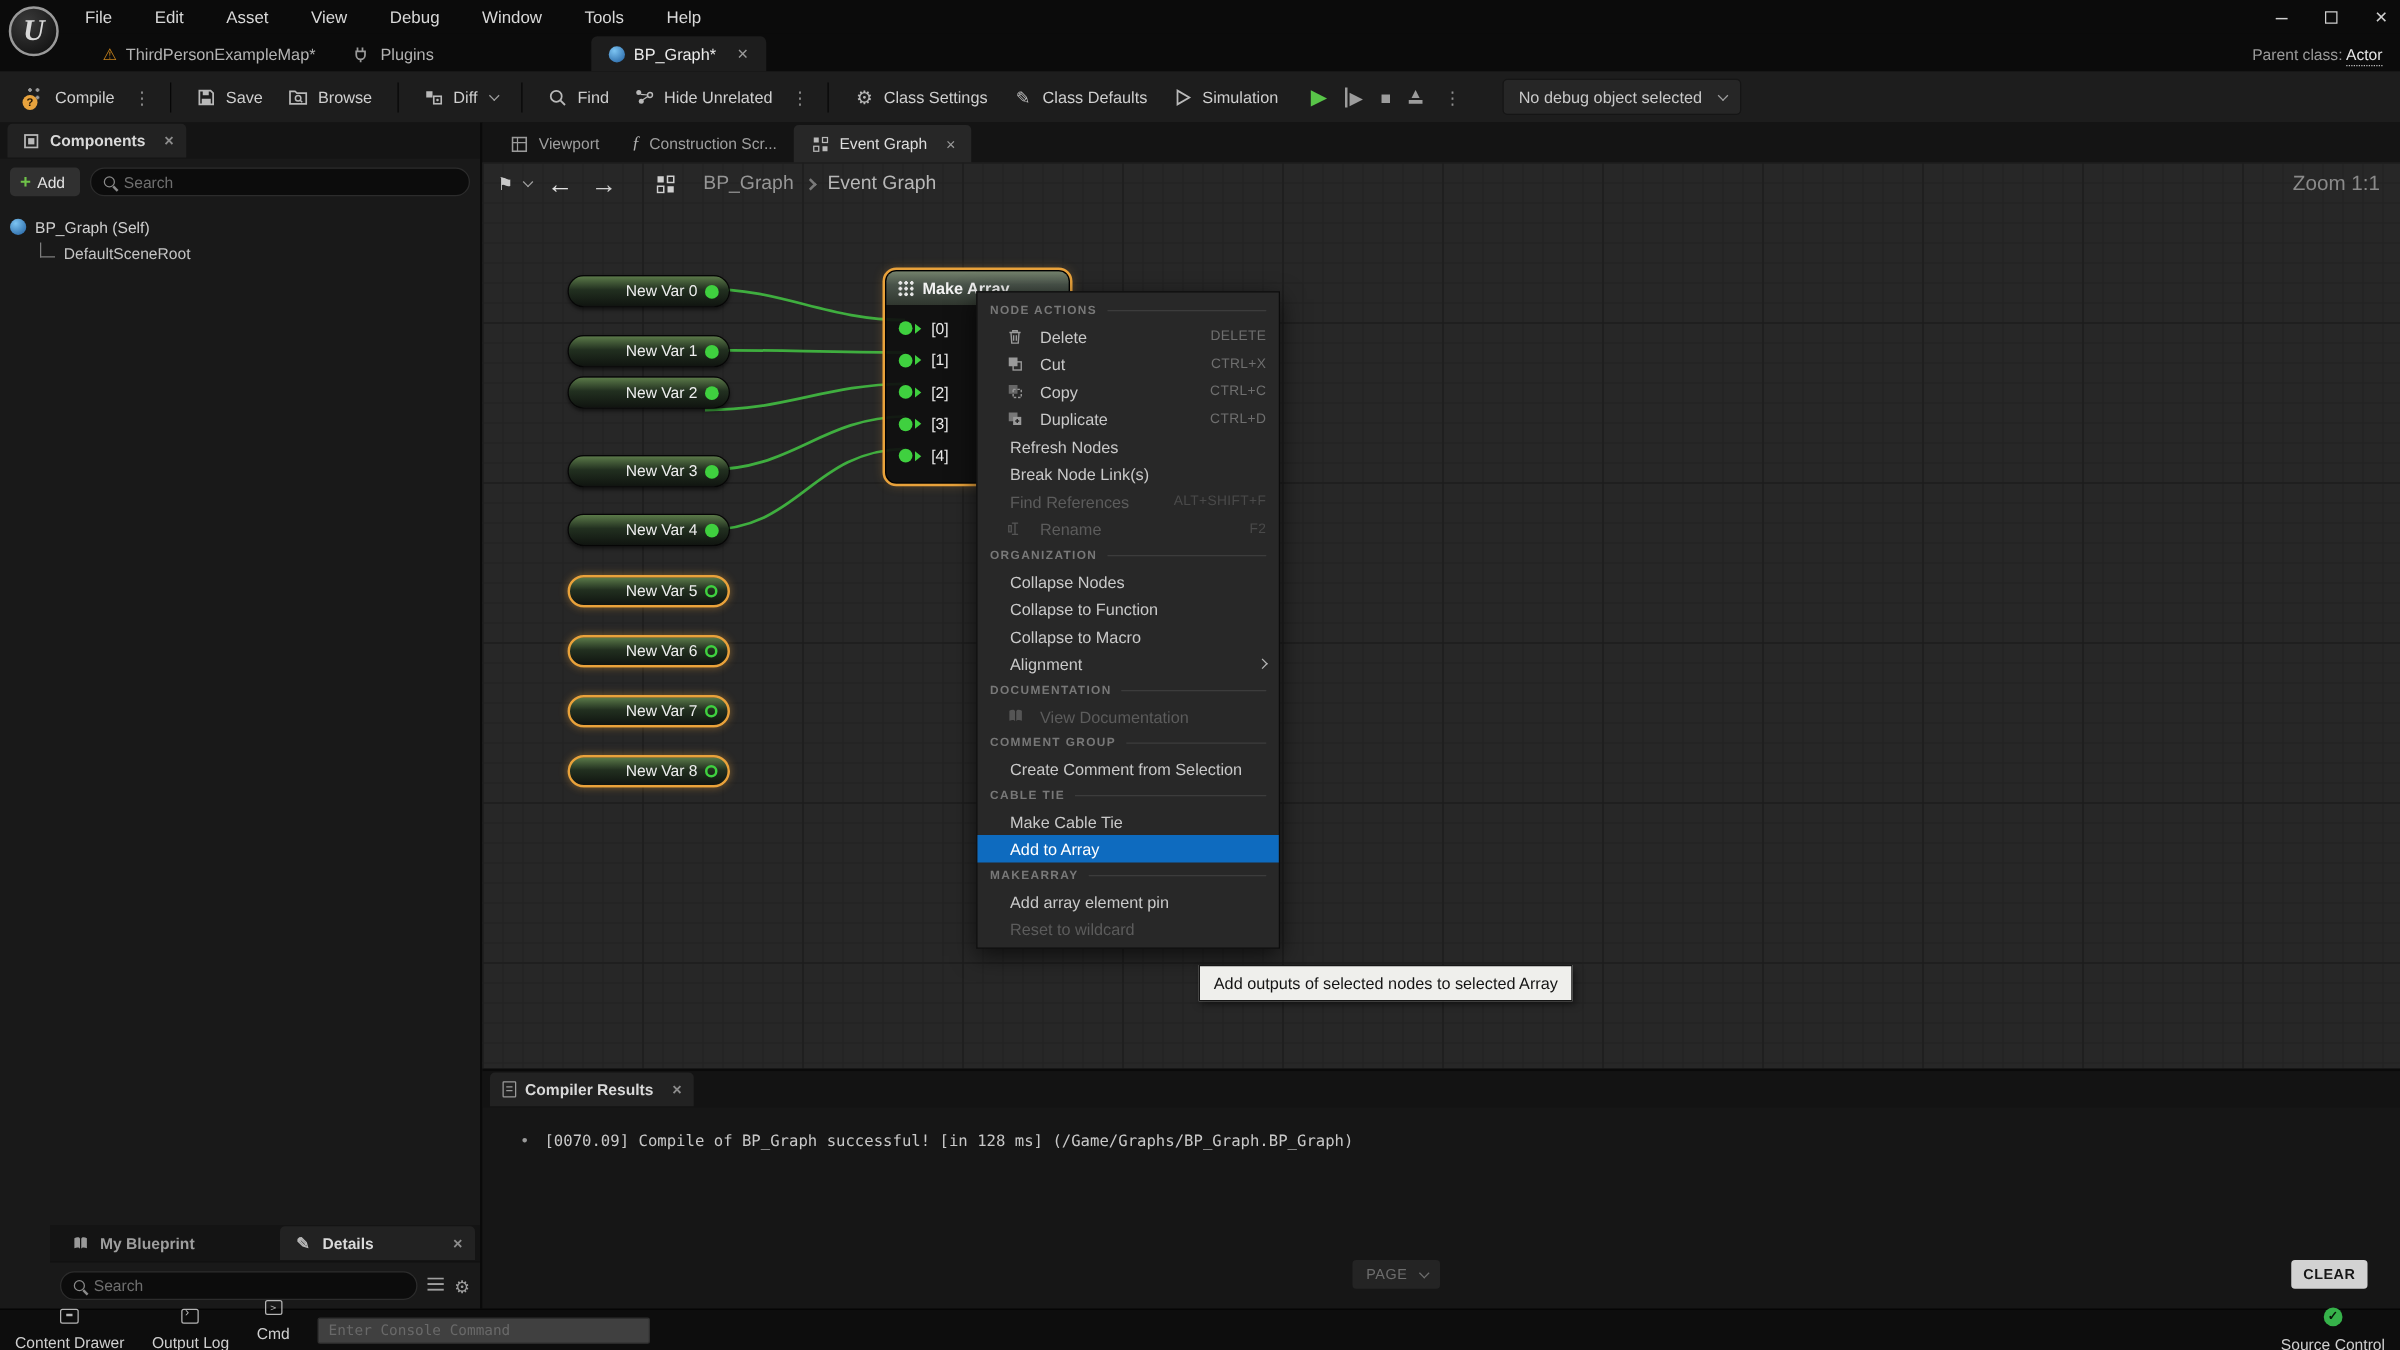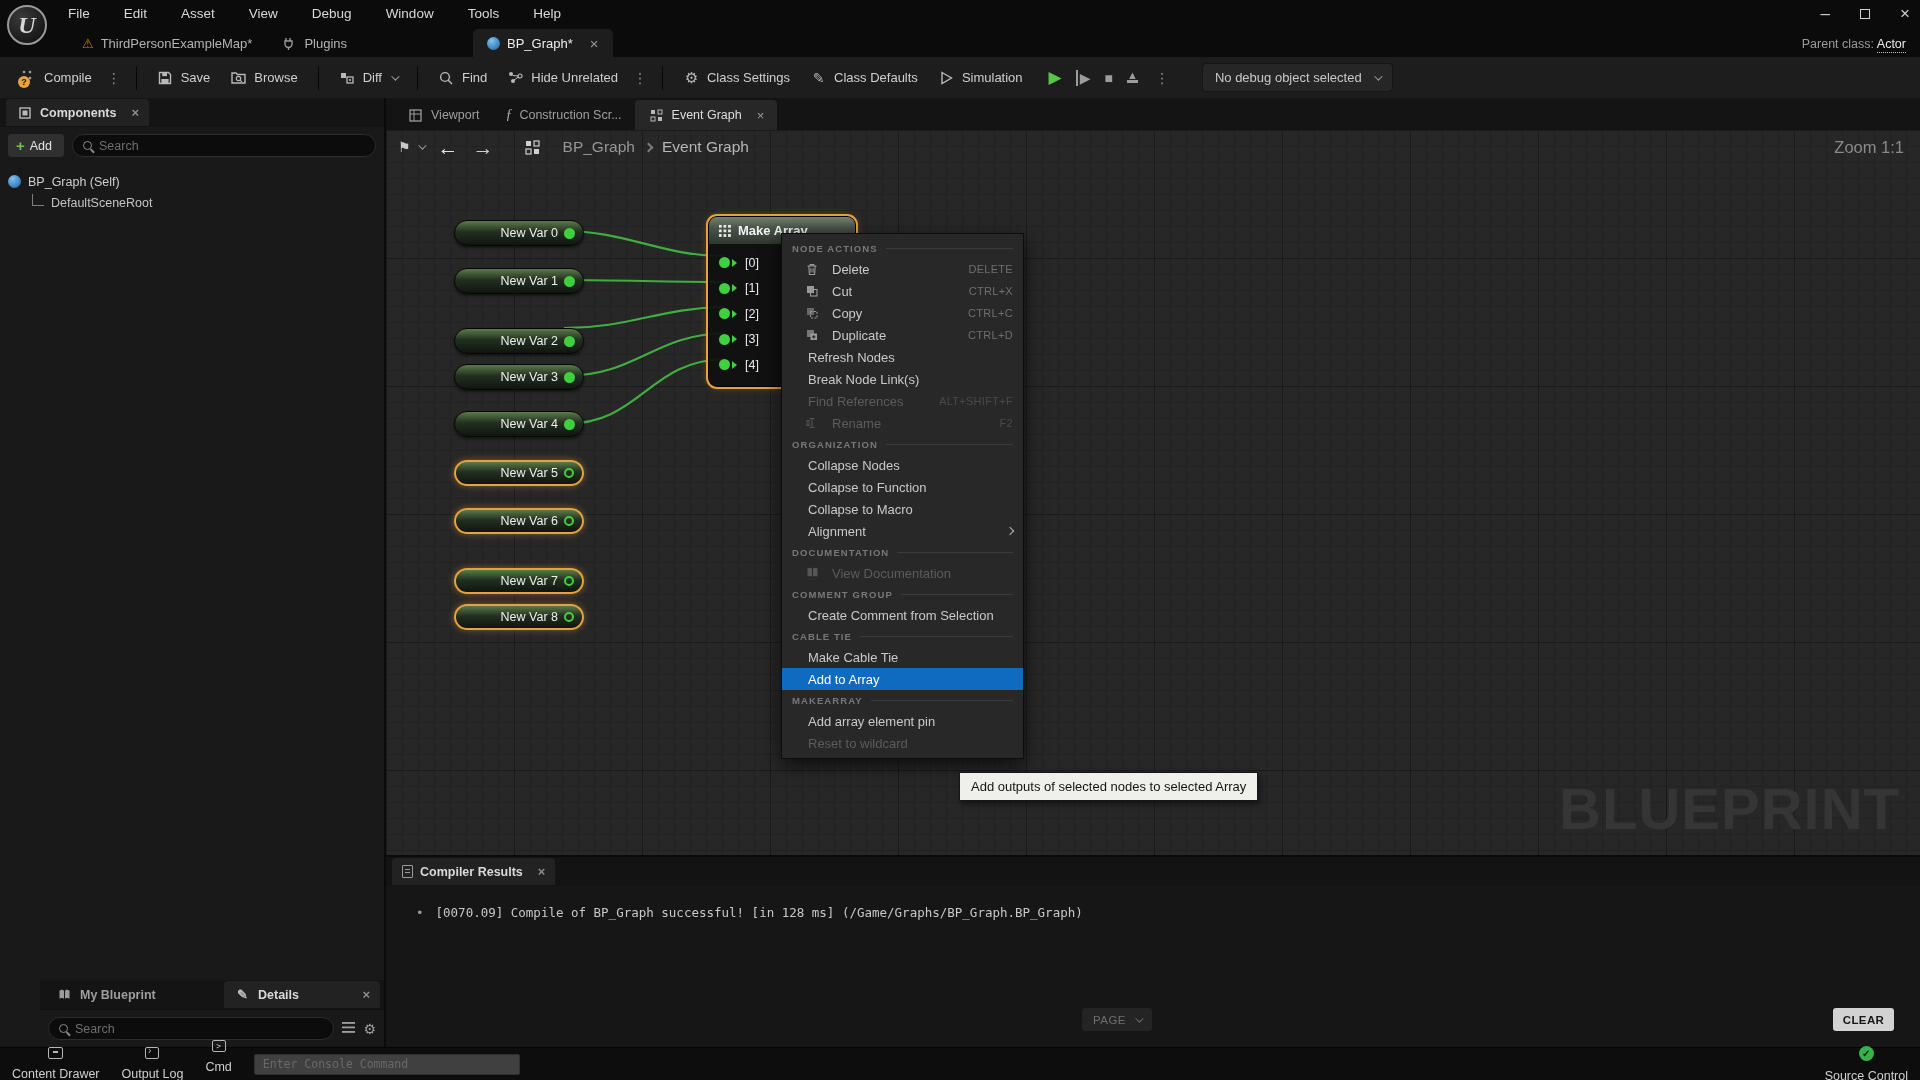--- a/index.html
+++ b/index.html
@@ -420,41 +420,41 @@
 
         <div id="var-nodes">
             <div class="var-node" style="top: 90px;">
               <span>New Var 0</span>
               <span class="pin-out"></span>
             </div>
             <div class="var-node" style="top: 138px;">
               <span>New Var 1</span>
               <span class="pin-out"></span>
             </div>
-            <div class="var-node" style="top: 198px;">
+            <div class="var-node" style="top: 171px;">
               <span>New Var 2</span>
               <span class="pin-out"></span>
             </div>
             <div class="var-node" style="top: 234px;">
               <span>New Var 3</span>
               <span class="pin-out"></span>
             </div>
             <div class="var-node" style="top: 281px;">
               <span>New Var 4</span>
               <span class="pin-out"></span>
             </div>
             <div class="var-node selected" style="top: 330px;">
               <span>New Var 5</span>
               <span class="pin-out hollow"></span>
             </div>
             <div class="var-node selected" style="top: 378px;">
               <span>New Var 6</span>
               <span class="pin-out hollow"></span>
             </div>
-            <div class="var-node selected" style="top: 438px;">
+            <div class="var-node selected" style="top: 426px;">
               <span>New Var 7</span>
               <span class="pin-out hollow"></span>
             </div>
             <div class="var-node selected" style="top: 474px;">
               <span>New Var 8</span>
               <span class="pin-out hollow"></span>
             </div>
           </div>
 
         <div class="make-array">
@@ -504,21 +504,20 @@
               </svg>
           </span>
           <div class="bc-crumbs">
             <span>BP_Graph</span>
             <span class="bc-sep"></span>
             <span class="bc-current">Event Graph</span>
           </div>
         </div>
         <div class="zoom-label">Zoom 1:1</div>
 
-        <div class="watermark">BLUEPRINT</div>
 
         <div class="ctx-menu" id="ctx-menu">
             <div class="ctx-sec-label">
               <span>NODE ACTIONS</span>
               <span class="rule"></span>
             </div>
             <div class="ctx-item has-ico">
               <span class="mi-ico">
                 <svg width="12" height="13" viewBox="0 0 12 13">
                   <path d="M1.5 3h9M4.2 3V1.6h3.6V3M2.8 3l.6 8.5h5.2L9.2 3M4.9 5.2v4.3M7.1 5.2v4.3" stroke="currentColor" stroke-width="1.1" fill="none"></path>

